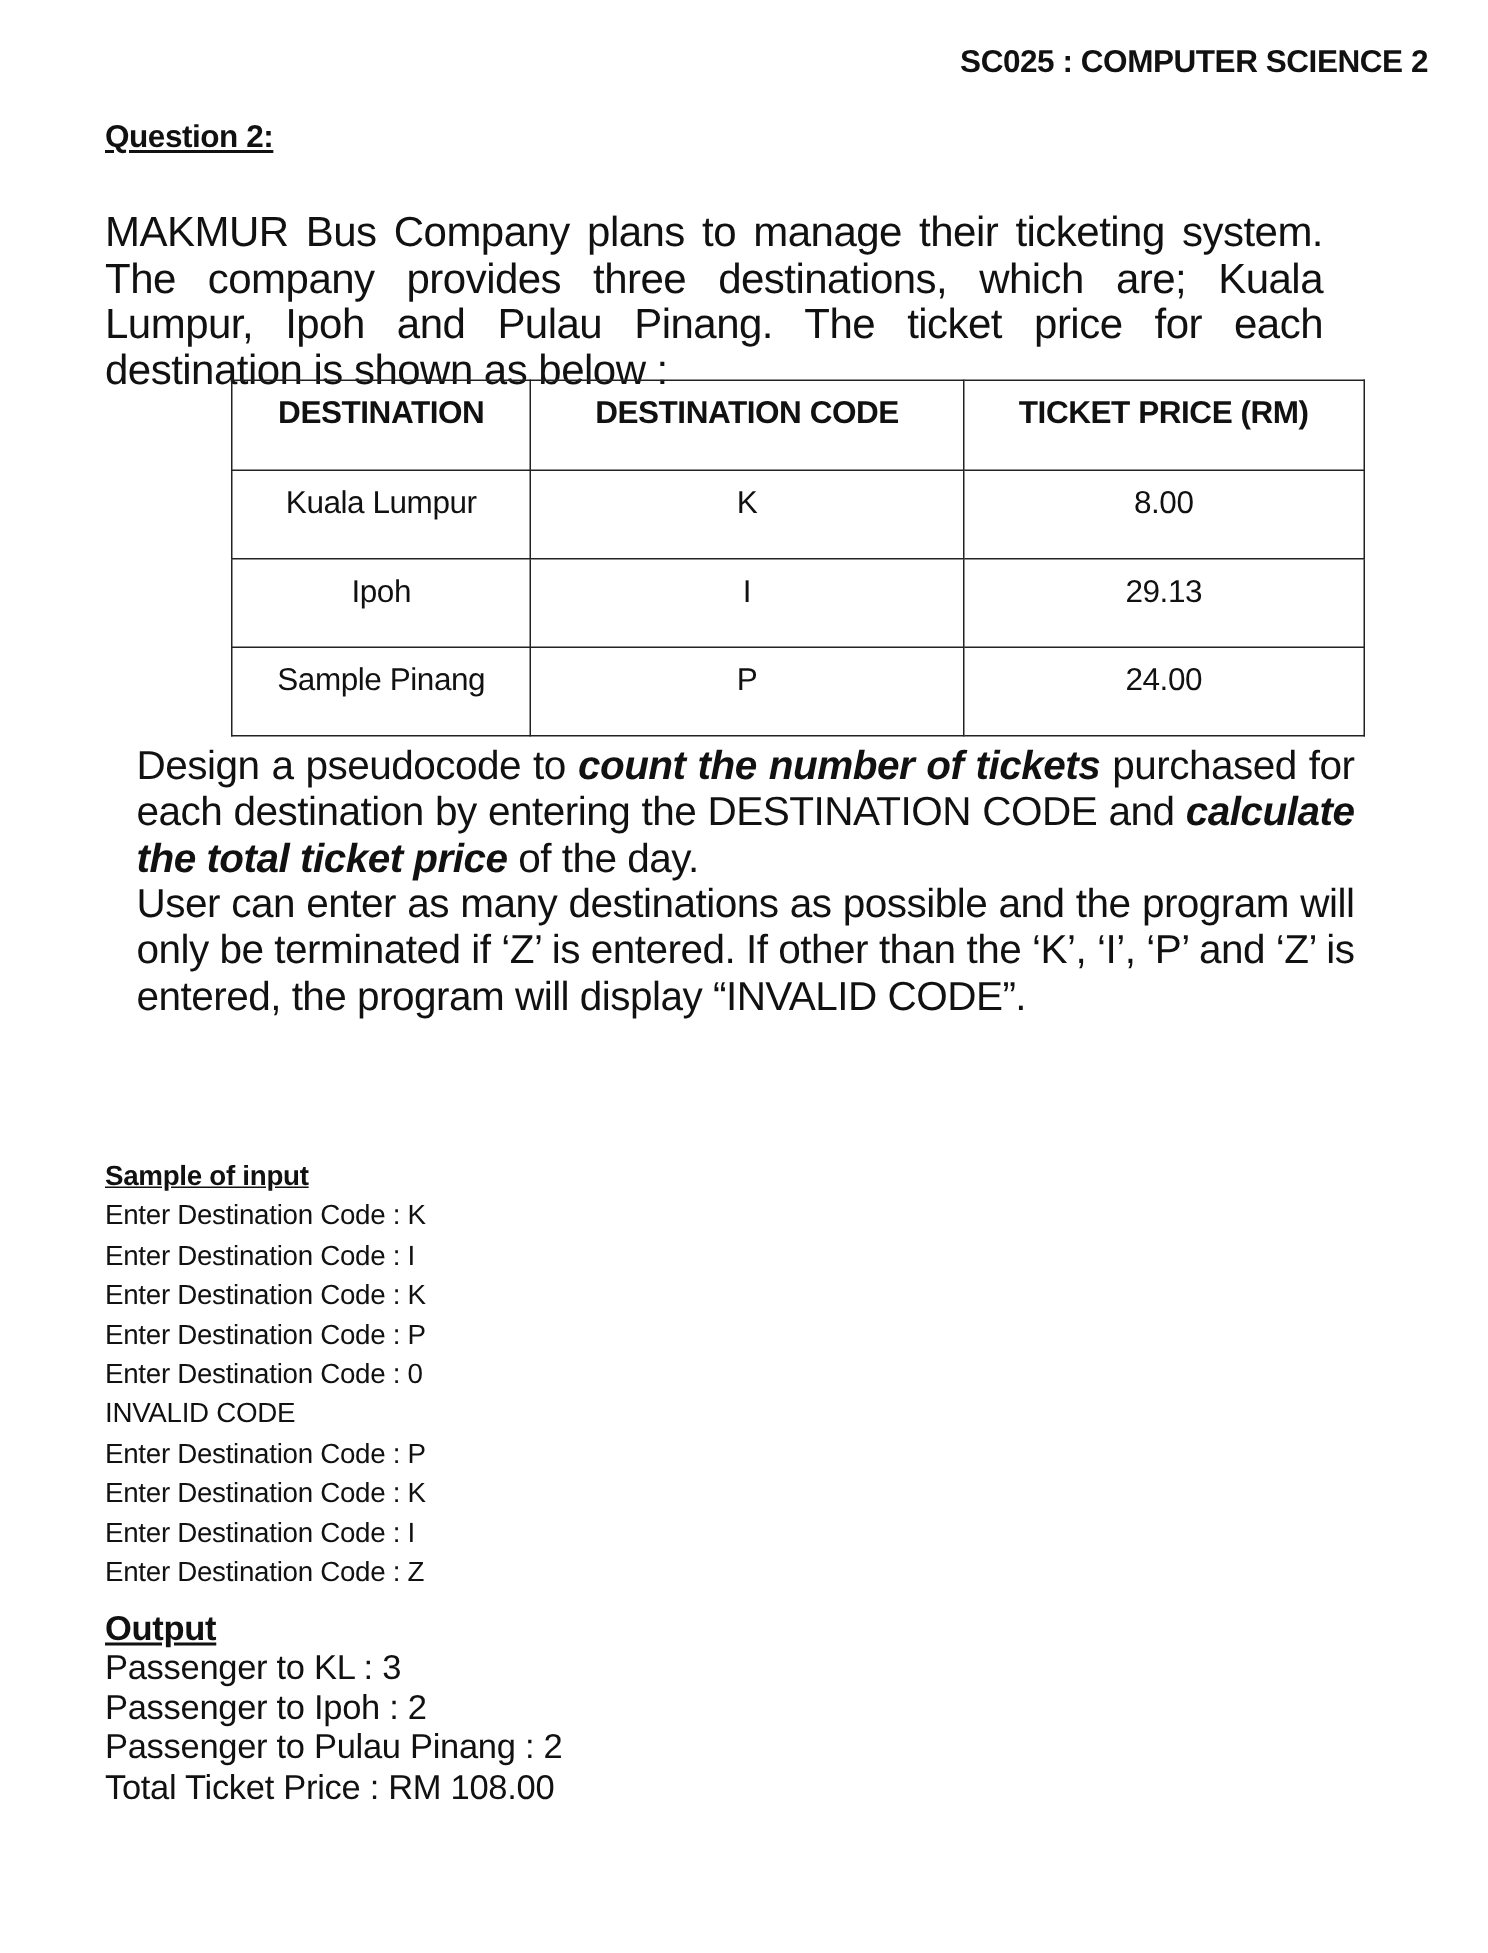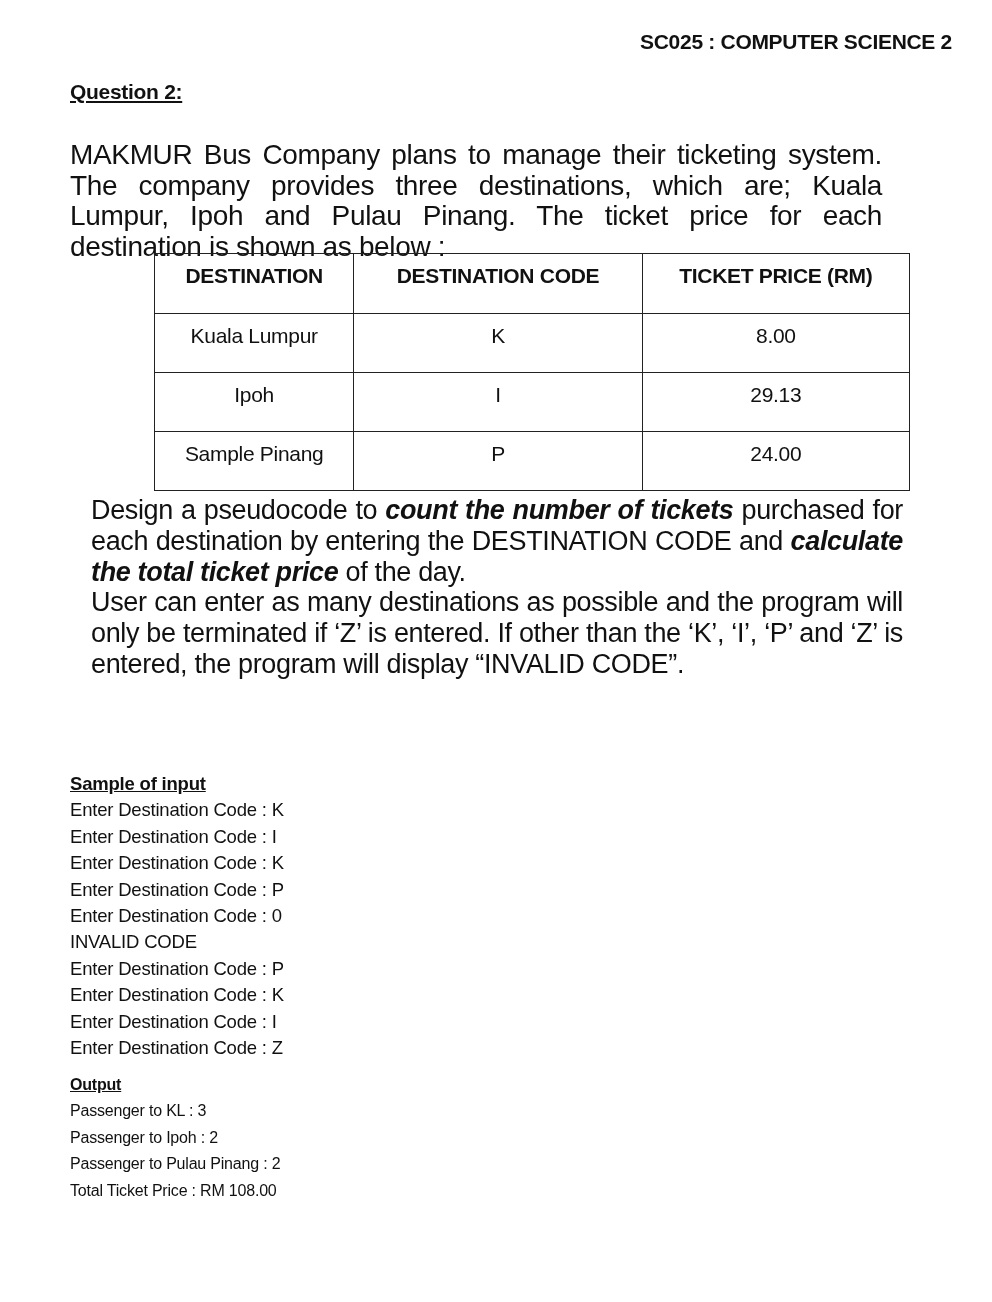--- a/index.html
+++ b/index.html
@@ -97,21 +97,21 @@
       letter-spacing: -0.2px;
     }
     .section-label {
       font-weight: bold;
       text-decoration: underline;
     }
     .output {
       position: absolute;
       top: 1072px;
       left: 70px;
-      font-size: 16px;
+      font-size: 23px;
       line-height: 26.4px;
       letter-spacing: -0.2px;
     }
     .line { white-space: pre; }
   </style>
 </head>
 <body>
 
 <div class="page-header">SC025 : COMPUTER SCIENCE 2</div>
 

